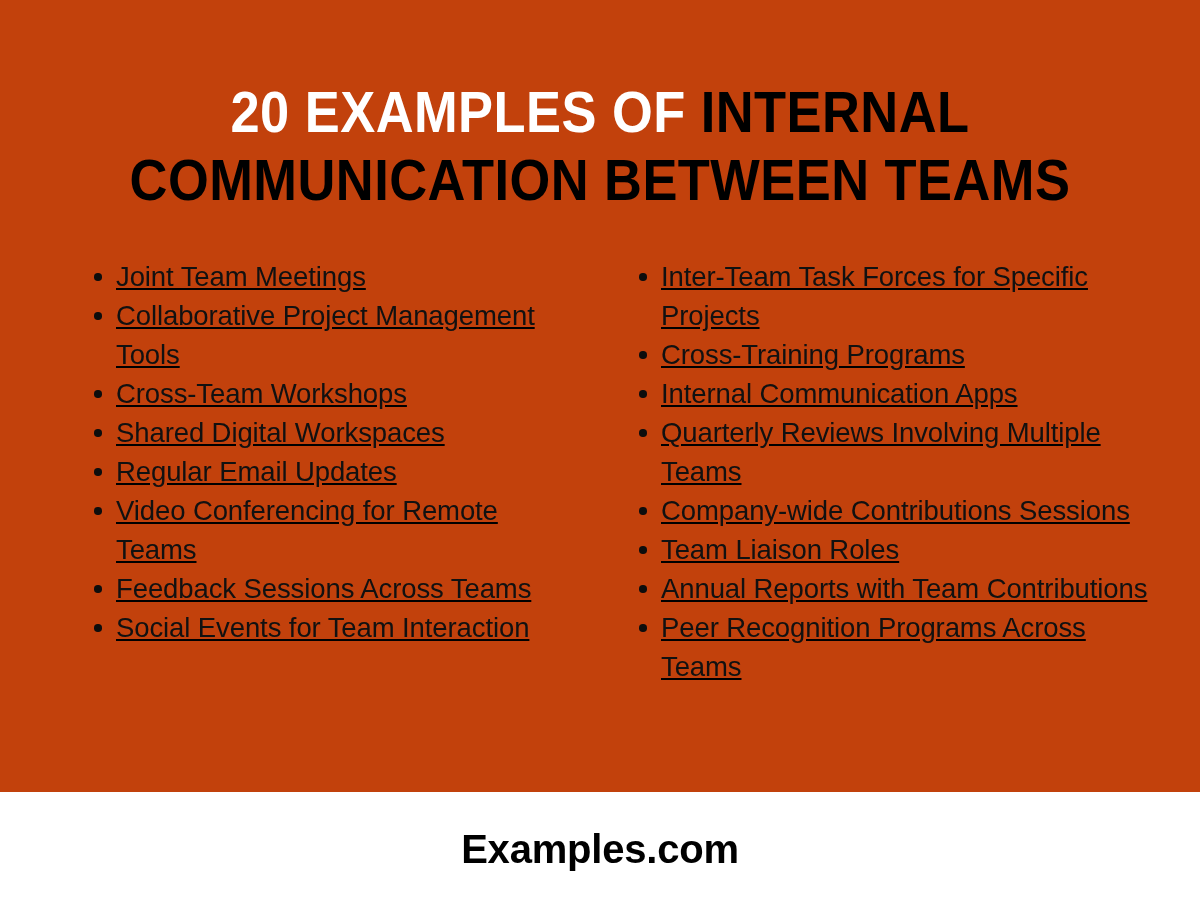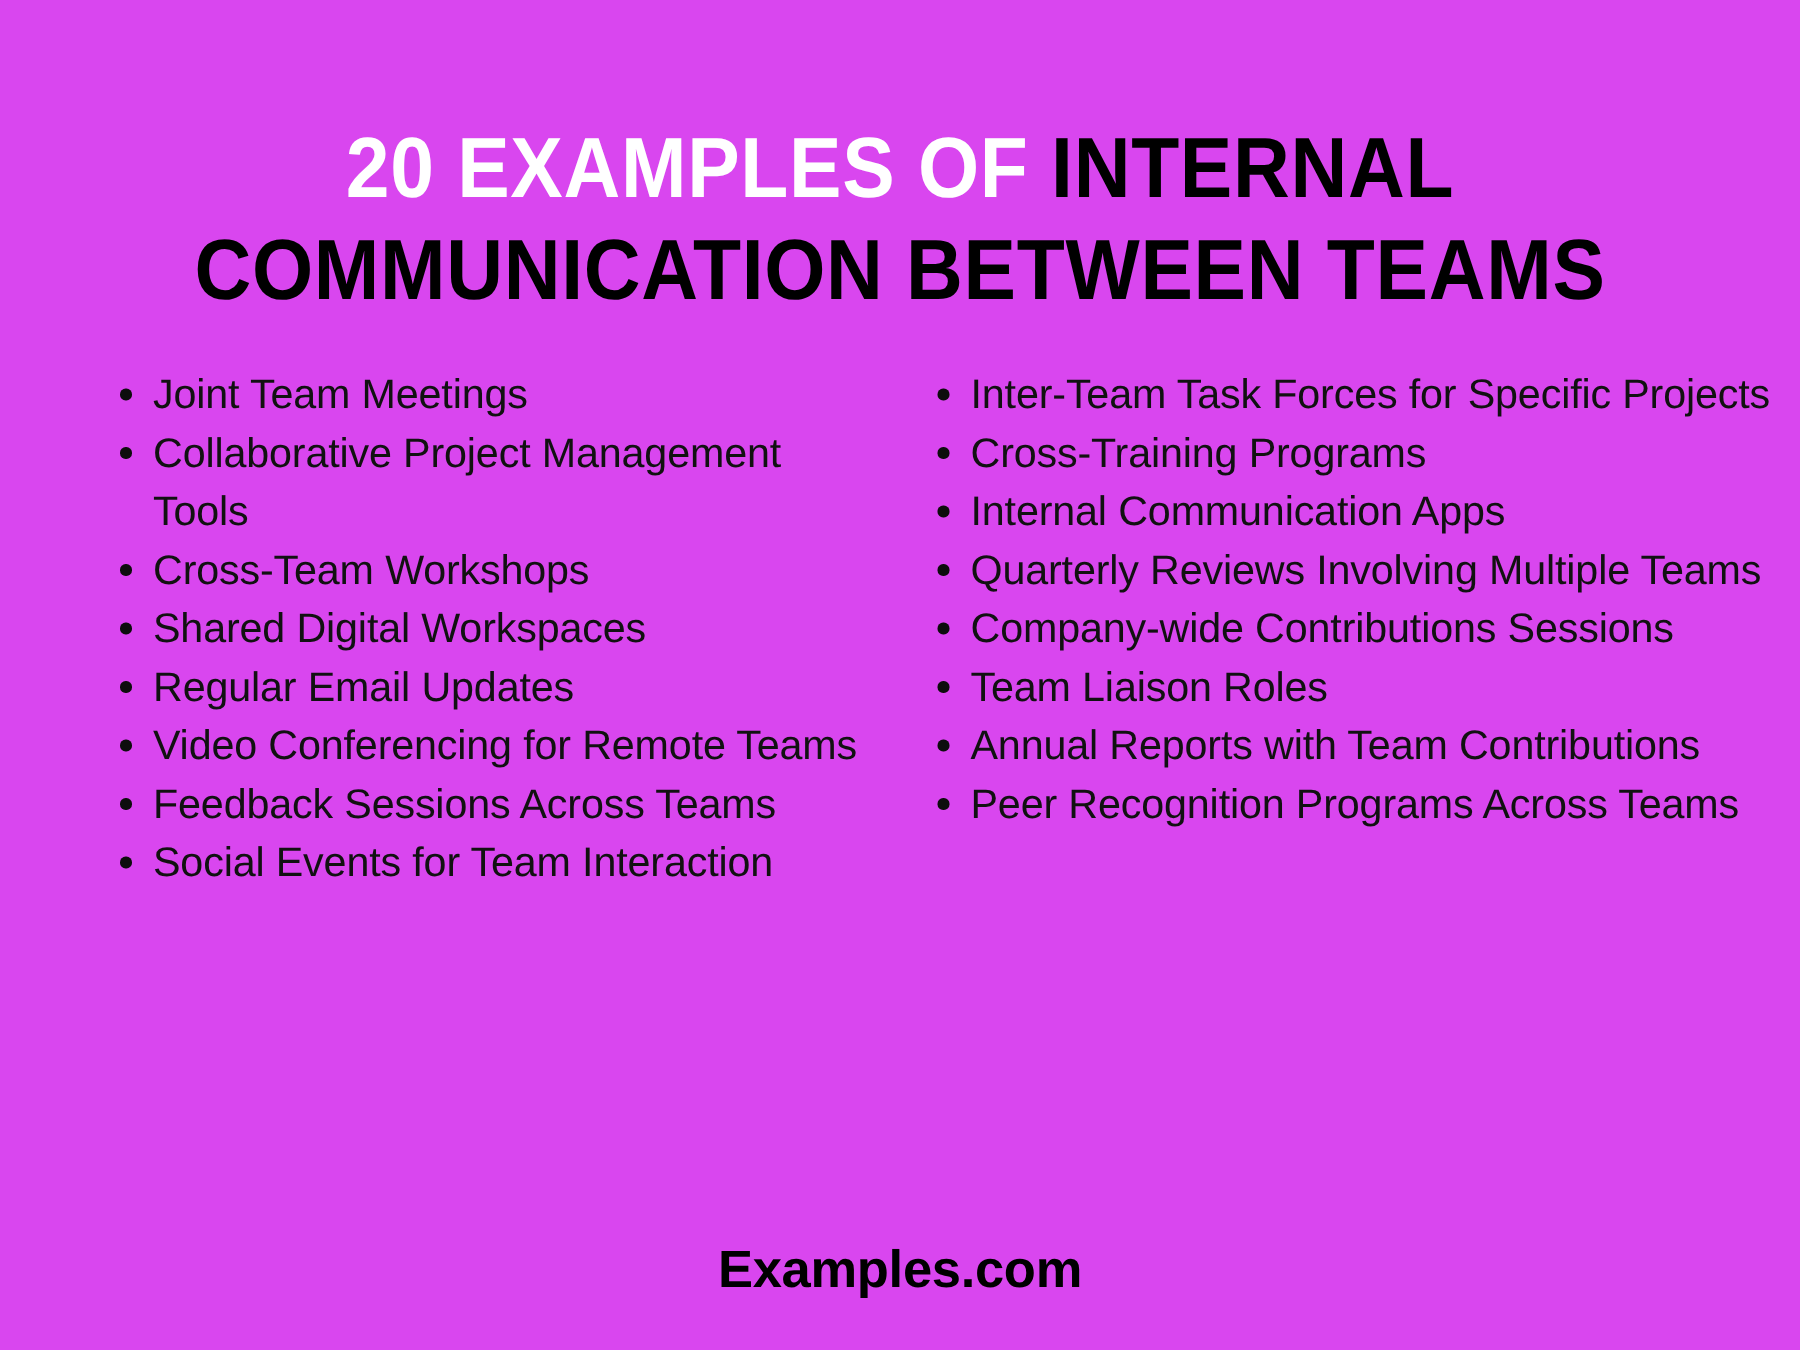--- a/index.html
+++ b/index.html
@@ -8,22 +8,22 @@
   }
   body {
     width: 1200px;
     height: 900px;
     overflow: hidden;
     font-family: "Liberation Sans", sans-serif;
   }
   #poster {
     position: relative;
     width: 1200px;
-    height: 900px;
-    background: #d946ef;
+    height: 792px;
+    background: #c2410c;
     box-sizing: border-box;
   }
 
   
   #title-block {
     position: absolute;
     left: 0;
     top: 40px;
     width: 1200px;
     text-align: center;
@@ -61,22 +61,23 @@
   #column-left {
     left: 70px;
     width: 520px;
   }
   #column-right {
     left: 615px;
     width: 570px;
   }
   ul.bullet-list {
     list-style: none;
-    margin: 0;
+    margin: 14px;
     padding: 0;
+    text-decoration: underline;
   }
   ul.bullet-list > li {
     position: relative;
     padding-left: 32px;
     margin: 0 0 0 0;
     font-family: "Liberation Sans", sans-serif;
     font-weight: normal;
     font-size: 27.5px;
     line-height: 39px;
     color: #111111;
@@ -97,21 +98,21 @@
 
   
   #footer {
     position: absolute;
     left: 0;
     top: 827px;
     width: 1200px;
     text-align: center;
     font-family: "Liberation Sans", sans-serif;
     font-weight: bold;
-    font-size: 35px;
+    font-size: 40px;
     color: #000000;
     letter-spacing: -0.2px;
   }
 </style>
 </head>
 <body>
 
 <div id="poster">
 
   <h1 id="title-block">

